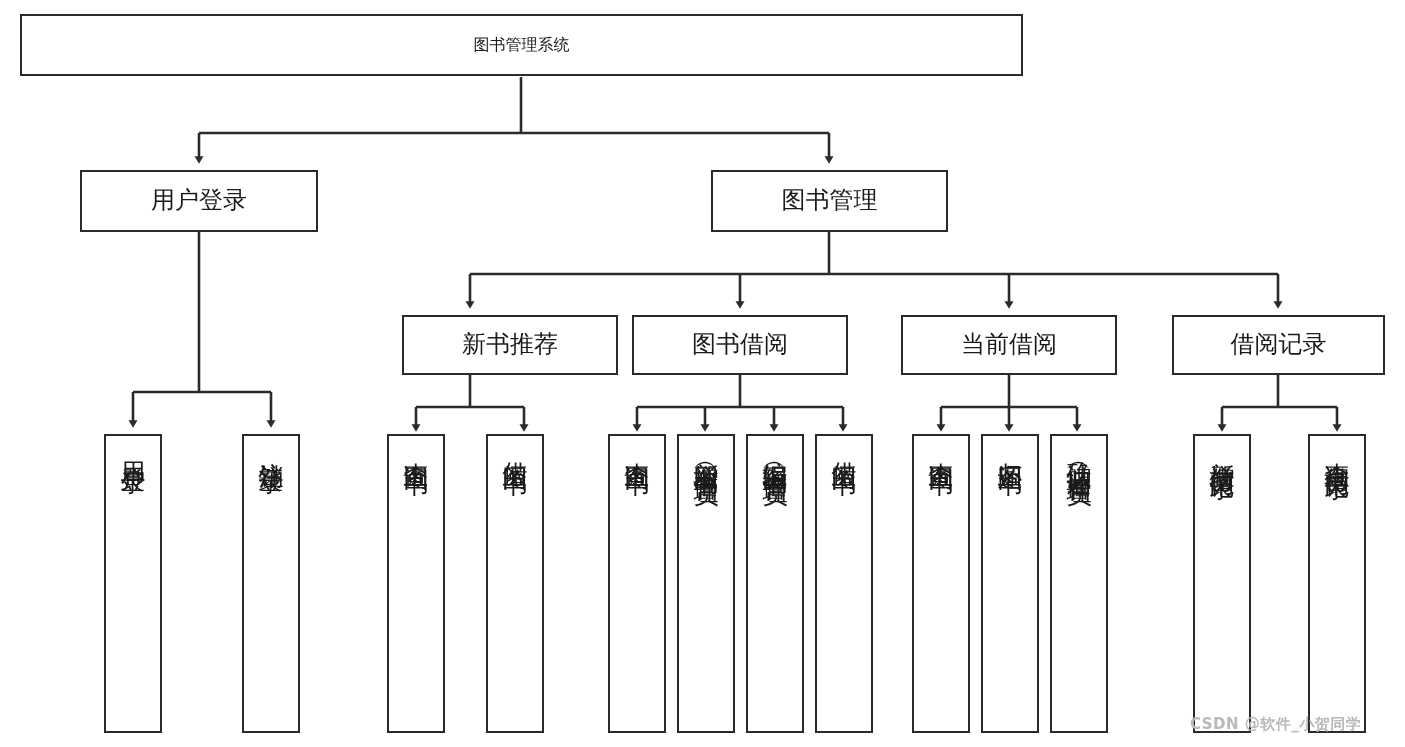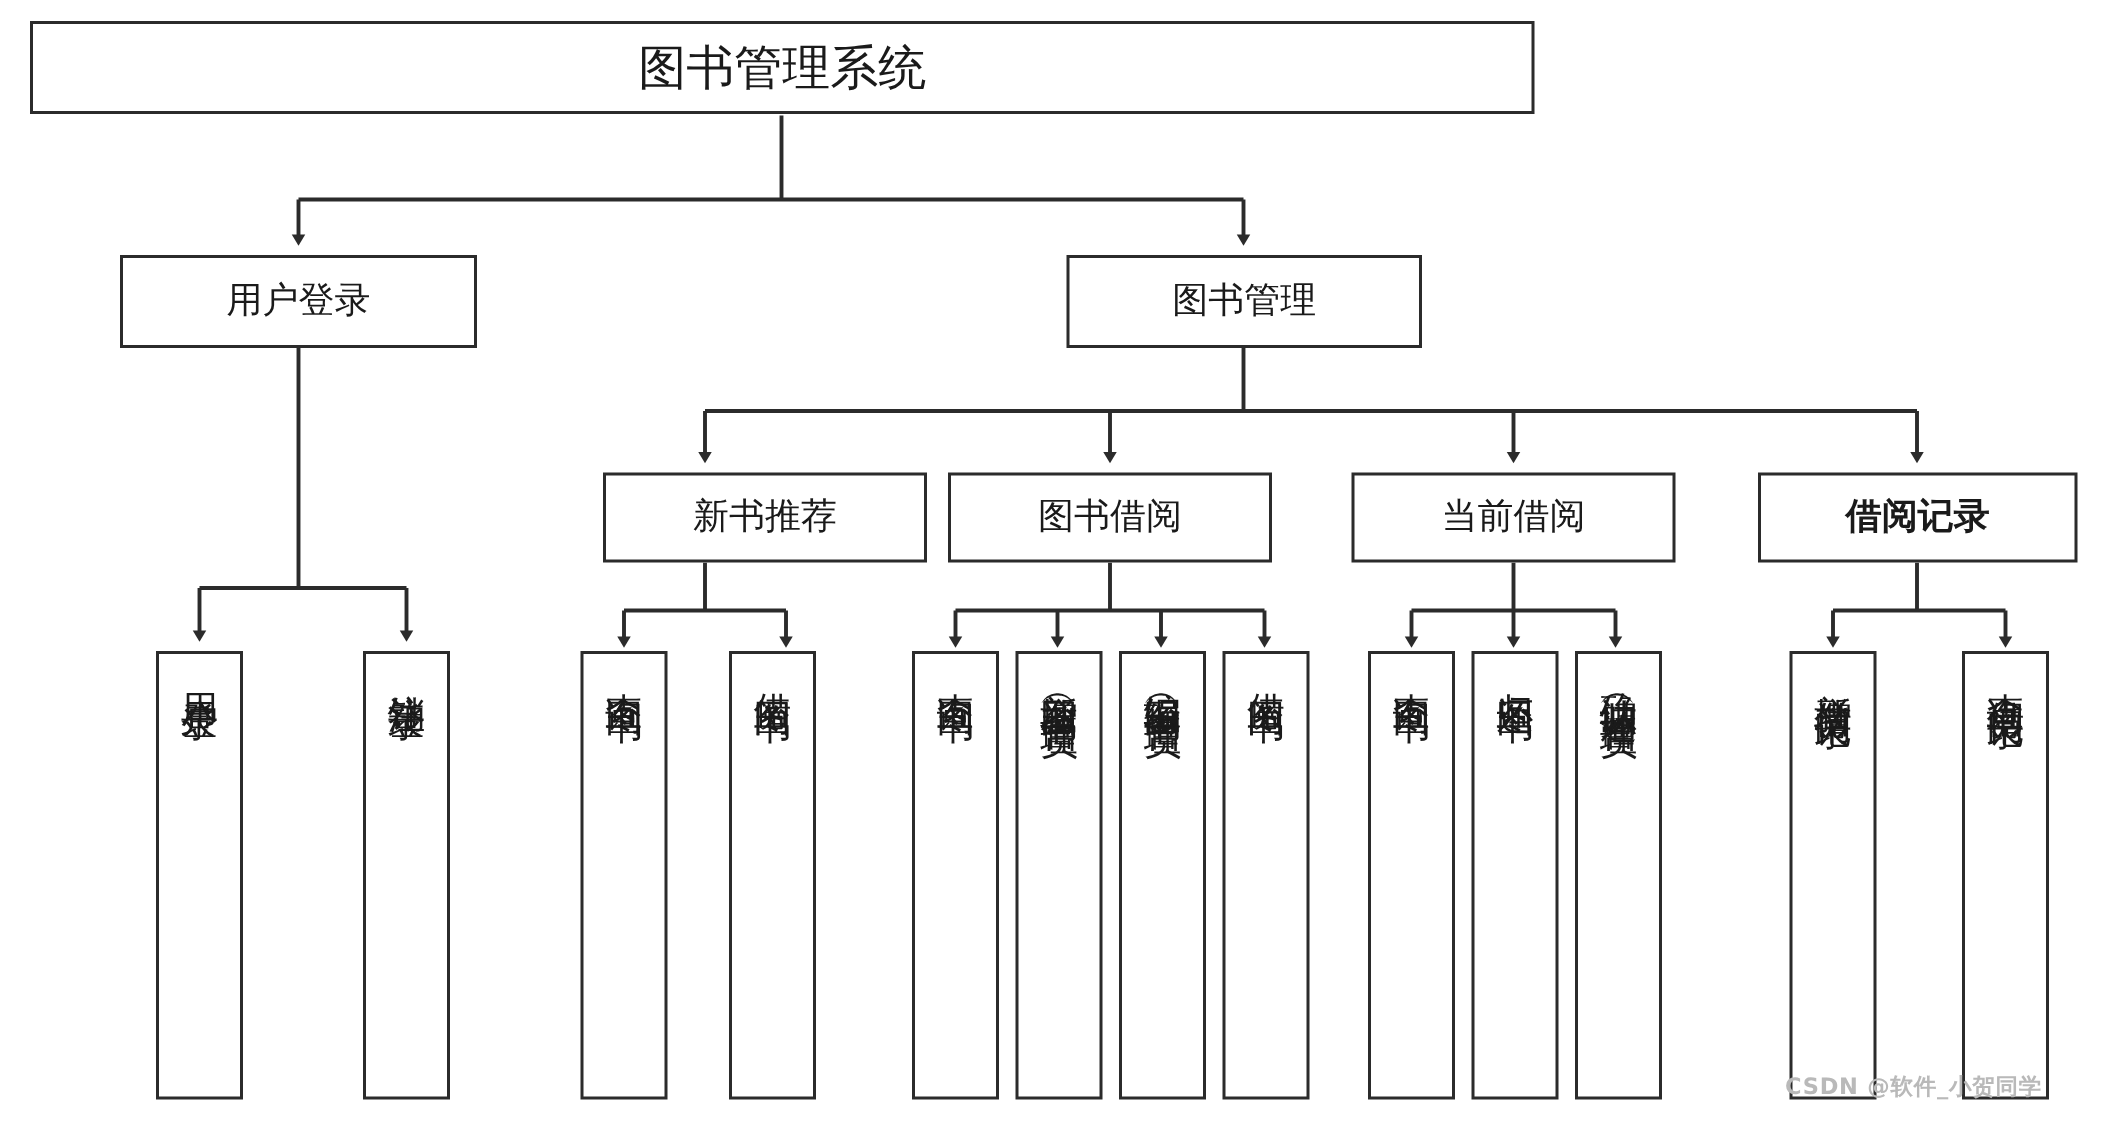--- a/index.html
+++ b/index.html
@@ -40,21 +40,21 @@
     text-align: center;
     line-height: 1.15;
     white-space: nowrap;
   }
   
   .node.horiz .node-label {
     font-size: 24px;
     writing-mode: horizontal-tb;
   }
   .node.root .node-label {
-    font-size: 32px;
+    font-size: 16px;
   }
   
   .node.vert {
     align-items: flex-start;
     justify-content: center;
     padding-top: 6px;
   }
   .node.vert .node-label {
     writing-mode: vertical-rl;
     text-orientation: upright;
@@ -140,21 +140,21 @@
 
   <div class="node horiz" style="left:362px; top:315px; width:216px; height:60px;margin-left:40px;">
     <span class="node-label">新书推荐</span>
   </div>
   <div class="node horiz" style="left:901px; top:315px; width:216px; height:60px;">
     <span class="node-label">当前借阅</span>
   </div>
   <div class="node horiz" style="left:632px; top:315px; width:216px; height:60px;">
     <span class="node-label">图书借阅</span>
   </div>
-  <div class="node horiz" style="left:1172px; top:315px; width:213px; height:60px;font-weight:bold;">
+  <div class="node horiz" style="left:1172px; top:315px; width:213px; height:60px;">
     <span class="node-label">借阅记录</span>
   </div>
 
   <div class="node vert" style="left:104px; top:434px; width:58px; height:299px;">
     <span class="node-label">用户登录</span>
   </div>
   <div class="node vert" style="left:242px; top:434px; width:58px; height:299px;">
     <span class="node-label">注销登录</span>
   </div>
 

